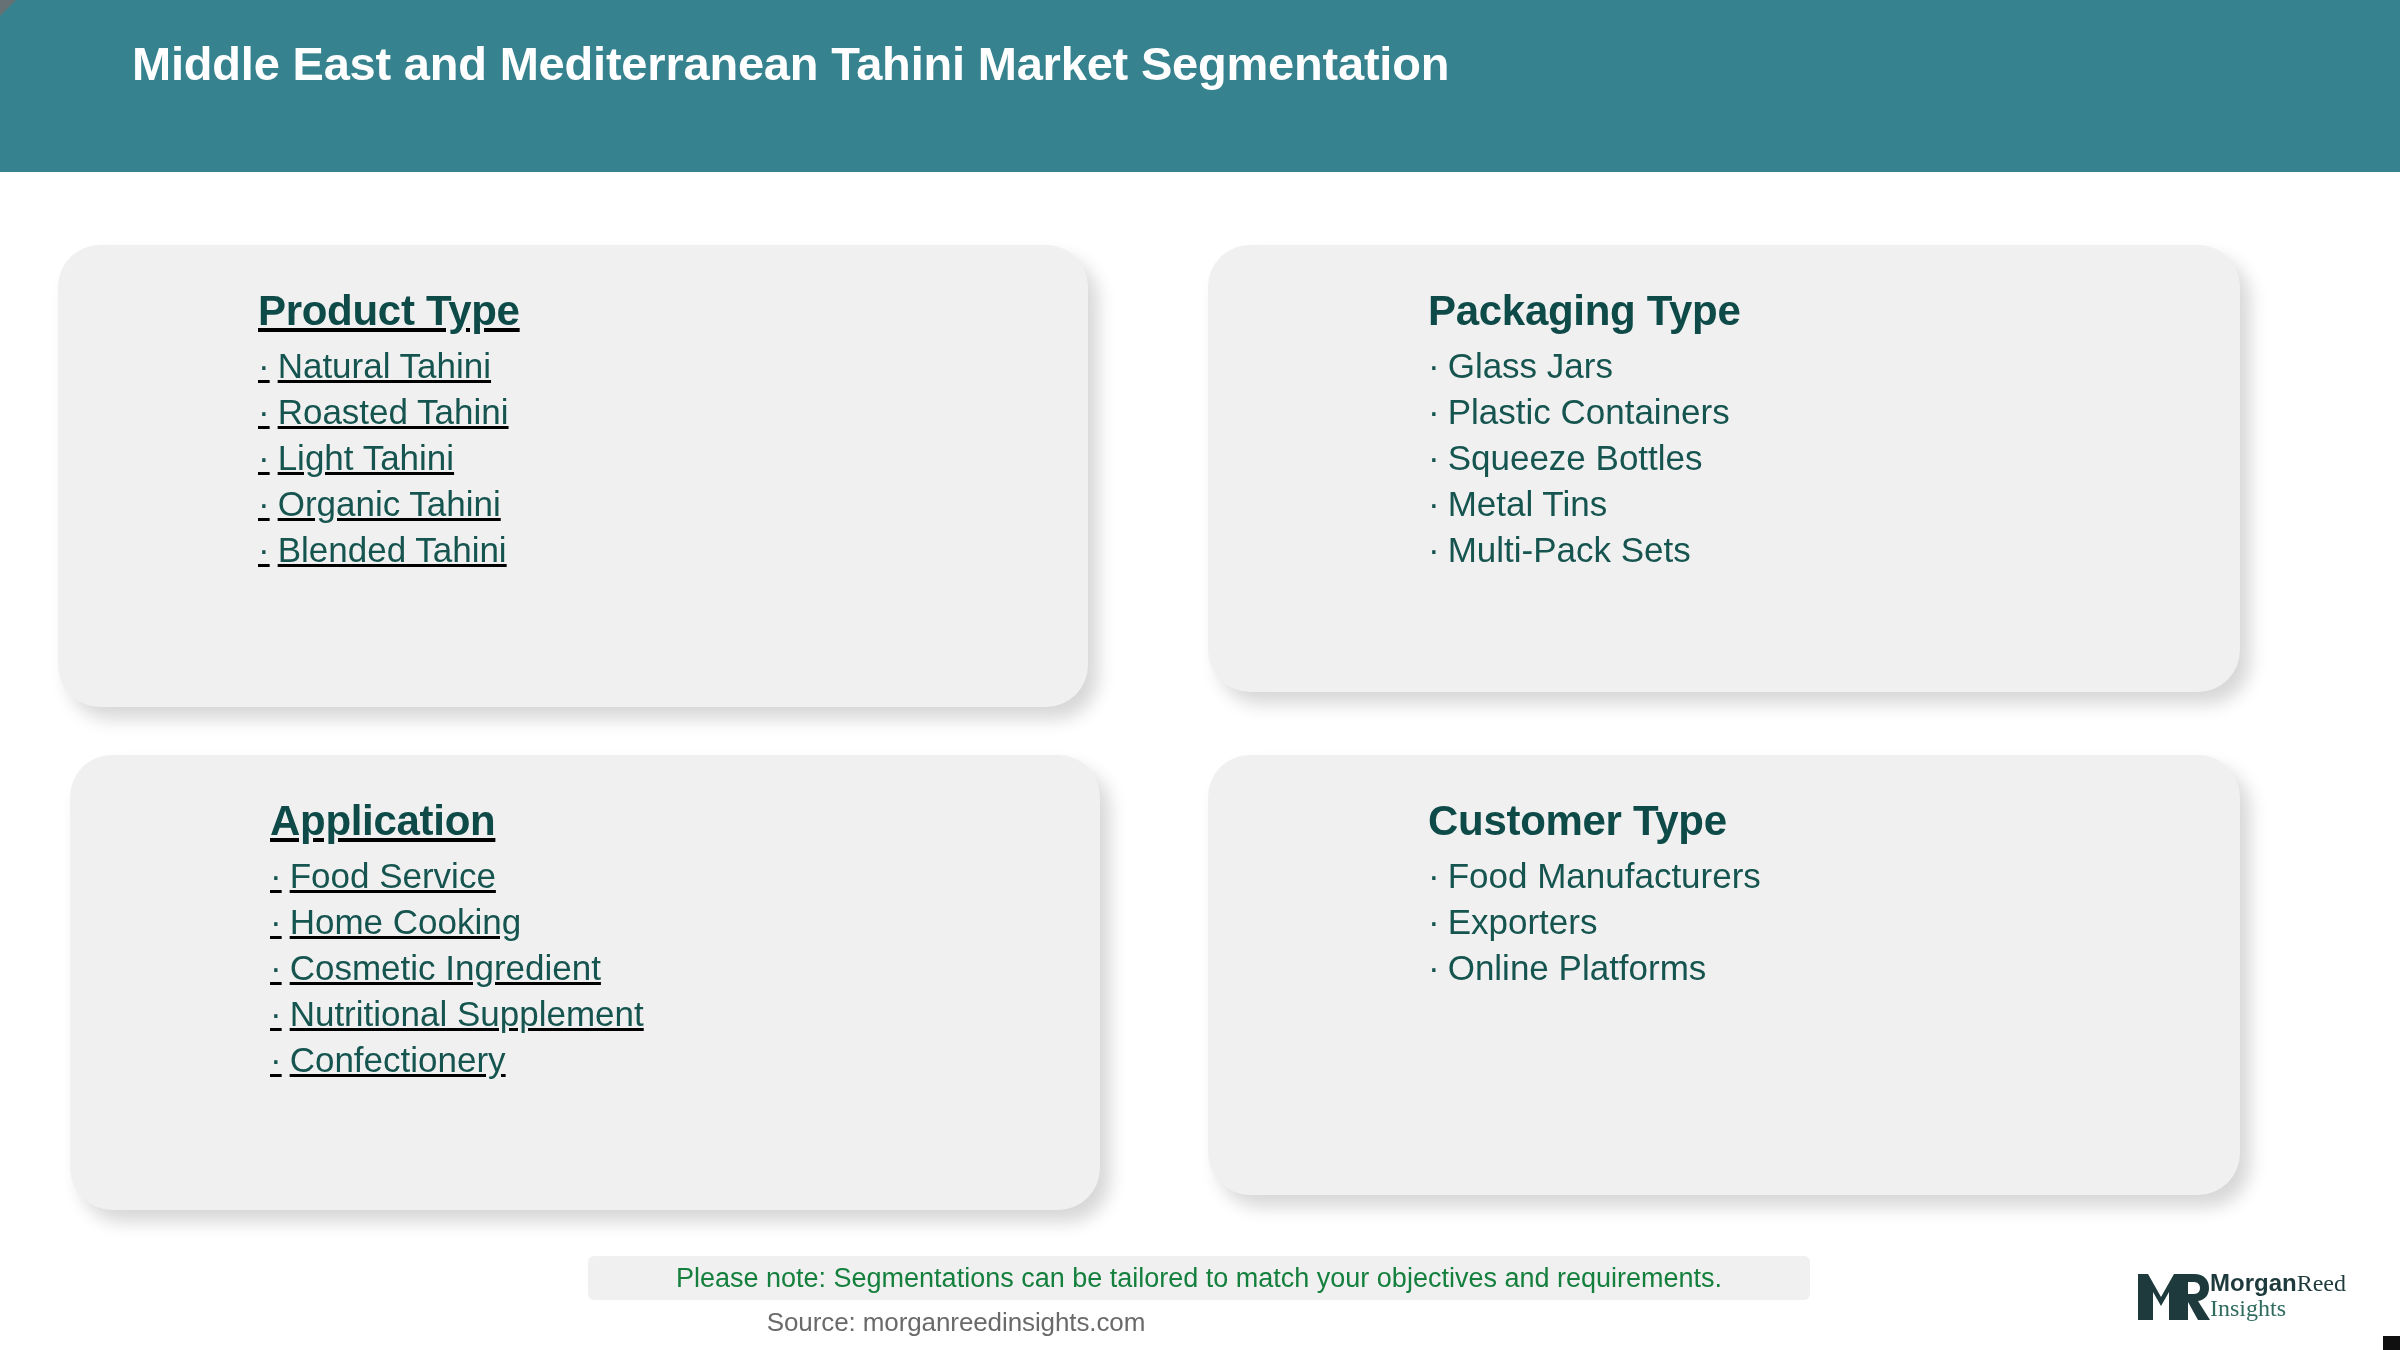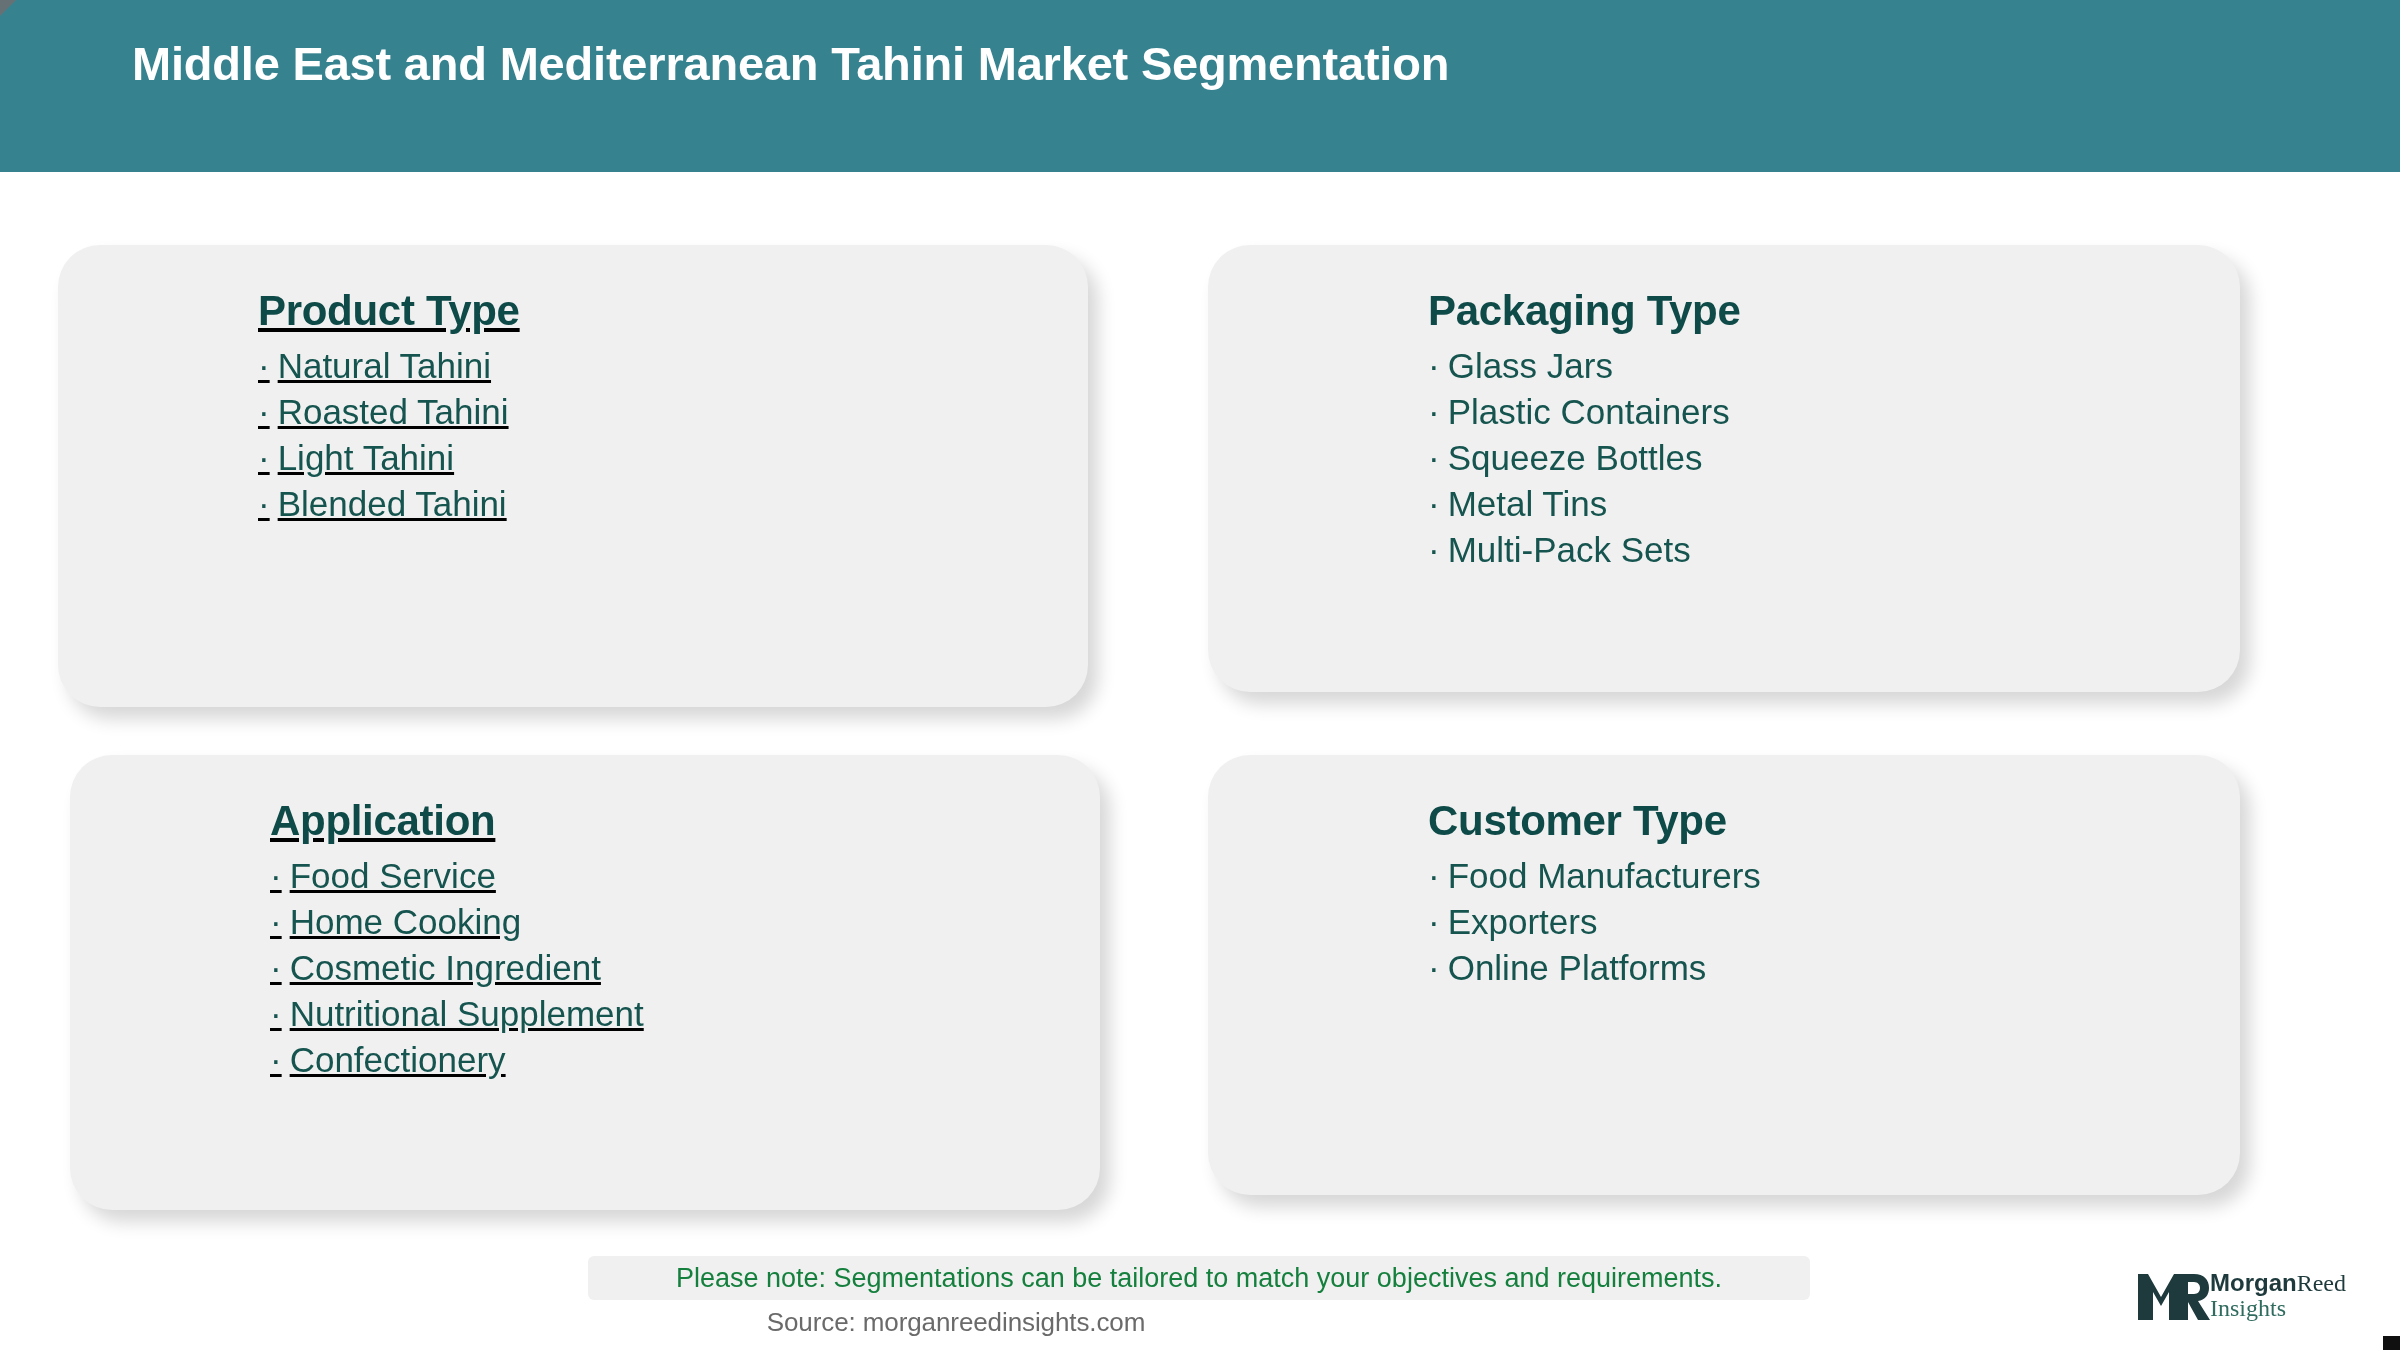--- a/index.html
+++ b/index.html
@@ -167,20 +167,21 @@
     <div class="header-title">Middle East and Mediterranean Tahini Market Segmentation</div>
   </div>
 
   <div class="card c0">
     <div class="card-inner">
       <div class="card-title">Product Type</div>
       <ul class="card-list">
         <li><span class="bullet">·</span><span>Natural Tahini</span></li>
         <li><span class="bullet">·</span><span>Roasted Tahini</span></li>
         <li><span class="bullet">·</span><span>Light Tahini</span></li>
+        <li><span class="bullet">·</span><span>Organic Tahini</span></li>
         <li><span class="bullet">·</span><span>Blended Tahini</span></li>
       </ul>
     </div>
   </div>
 
   <div class="card c1">
     <div class="card-inner">
       <div class="card-title">Packaging Type</div>
       <ul class="card-list">
         <li><span class="bullet">·</span><span>Glass Jars</span></li>

